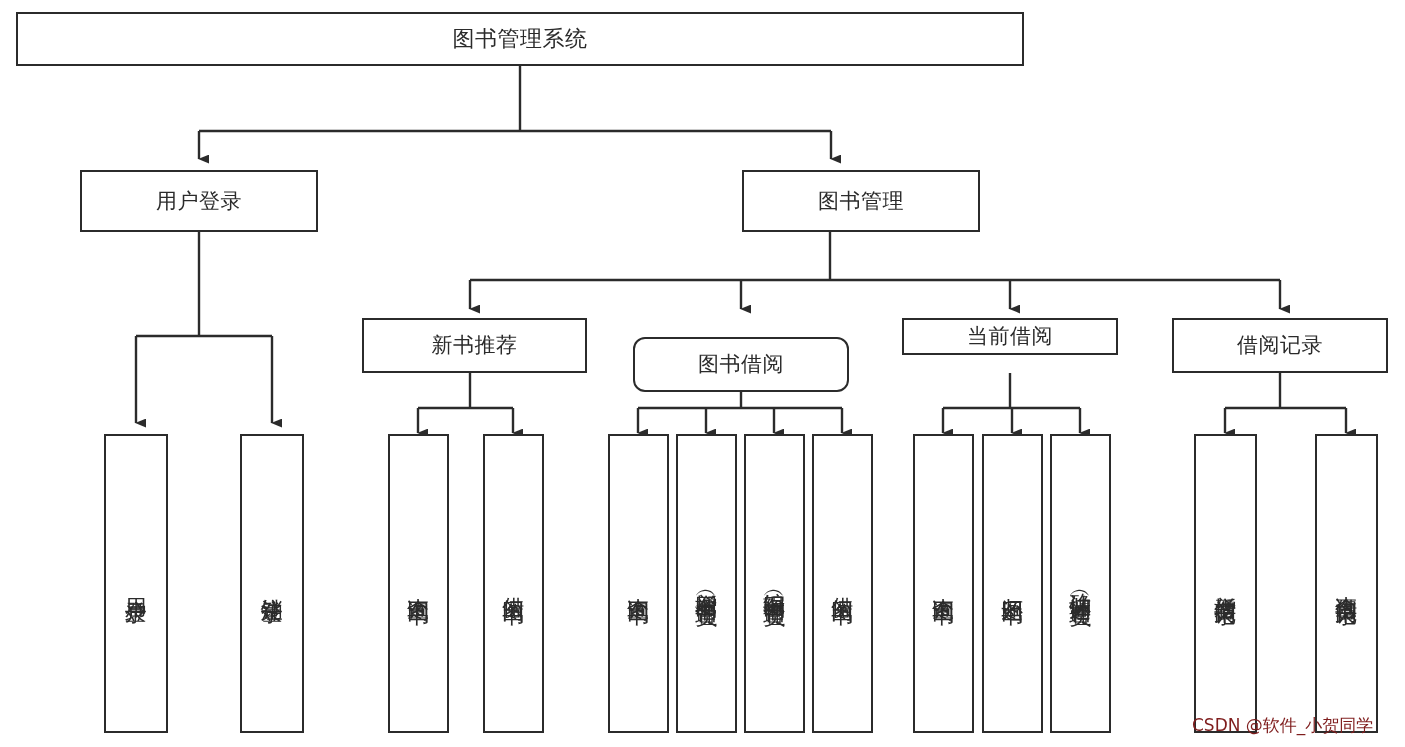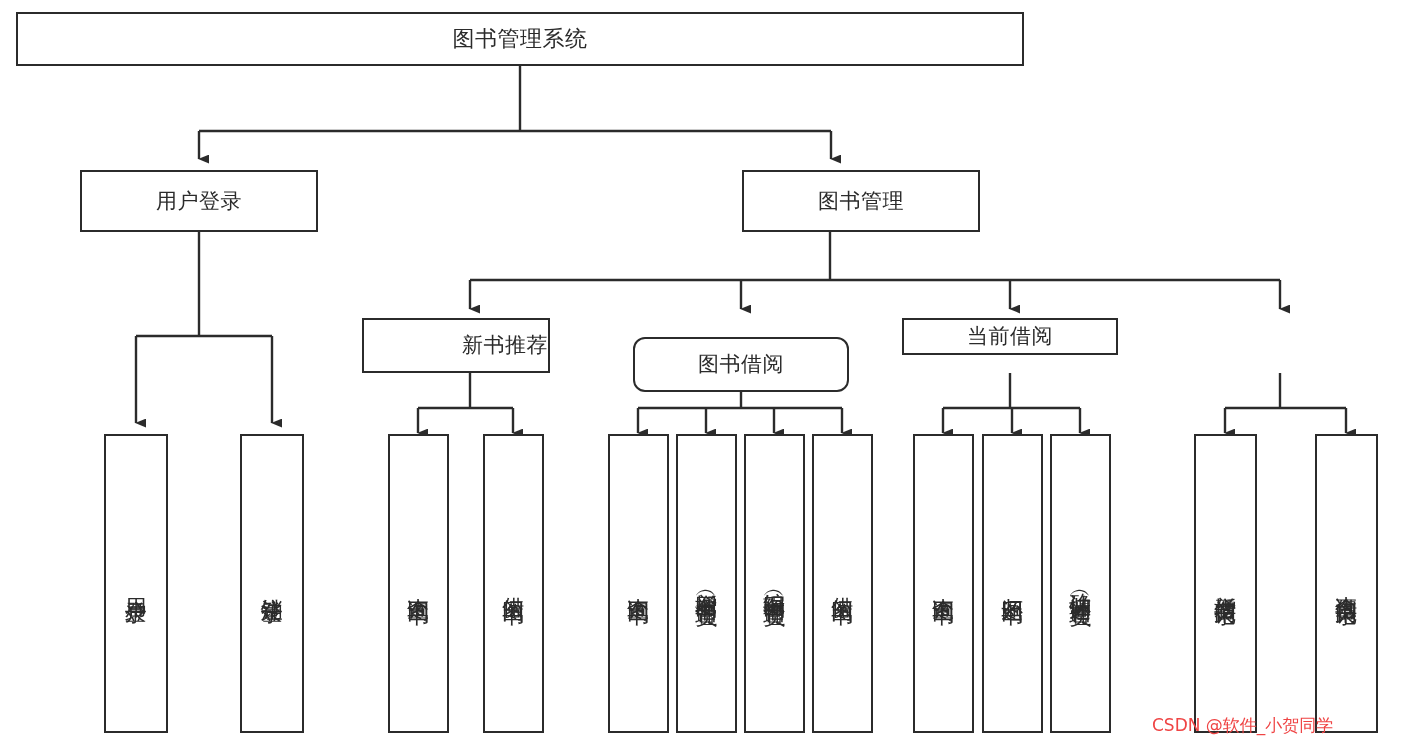--- a/index.html
+++ b/index.html
@@ -62,24 +62,24 @@
   .node.vert .label {
     writing-mode: vertical-rl;
     text-orientation: upright;
     font-size: 22px;
     line-height: 1.06;
     letter-spacing: 2px;
     max-height: 280px;
   }
   .watermark {
     position: absolute;
-    left: 1152px;
+    left: 1192px;
     top: 714px;
     font-size: 17px;
-    color: #ef4444;
+    color: #7f1d1d;
     white-space: nowrap;
     z-index: 5;
     font-family: "DejaVu Sans", "Liberation Sans", sans-serif;
   }
 </style>
 </head>
 <body>
 
 <div id="diagram-root">
 
@@ -138,32 +138,35 @@
   </div>
 
   <div class="node horiz" style="left:80px; top:170px; width:238px; height:62px;">
     <span class="label">用户登录</span>
   </div>
 
   <div class="node horiz" style="left:711px; top:170px; width:238px; height:62px;margin-left:31px;">
     <span class="label">图书管理</span>
   </div>
 
-  <div class="node horiz" style="left:362px; top:318px; width:188px; height:55px;justify-content:flex-end;">
+  <div class="node horiz" style="left:362px; top:318px; width:225px; height:55px;">
     <span class="label">新书推荐</span>
   </div>
 
   <div class="node horiz" style="left:633px; top:337px; width:216px; height:55px;border-radius:12px;">
     <span class="label">图书借阅</span>
   </div>
 
   <div class="node horiz" style="left:902px; top:318px; width:216px; height:37px;">
     <span class="label">当前借阅</span>
   </div>
 
+  <div class="node horiz" style="left:1172px; top:318px; width:216px; height:55px;">
+    <span class="label">借阅记录</span>
+  </div>
 
   <div class="node vert" style="left:104px; top:434px; width:64px; height:299px;">
     <span class="label">用户登录</span>
   </div>
 
   <div class="node vert" style="left:240px; top:434px; width:64px; height:299px;">
     <span class="label">注销登录</span>
   </div>
 
   <div class="node vert" style="left:388px; top:434px; width:61px; height:299px;">

